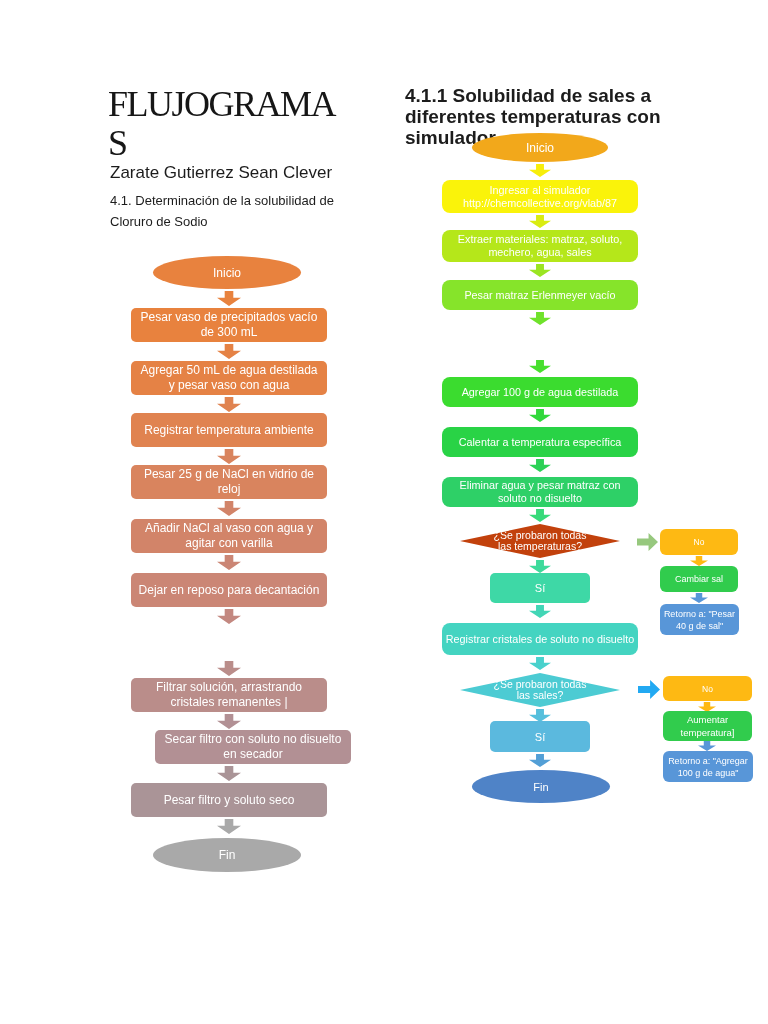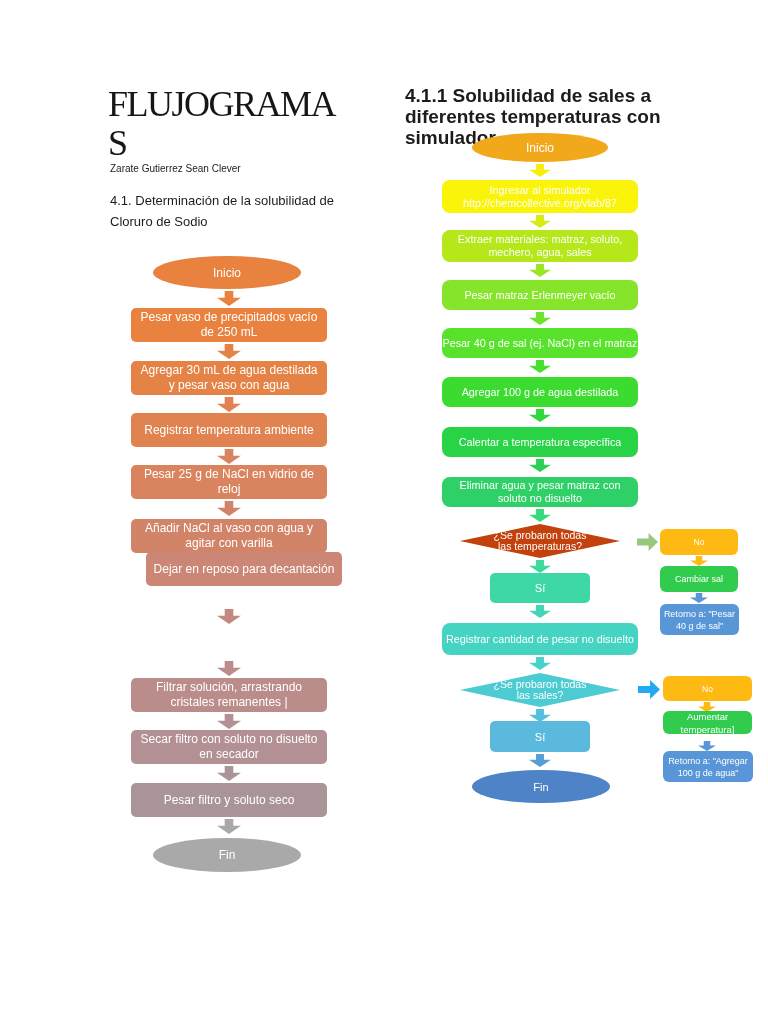--- a/index.html
+++ b/index.html
@@ -4,21 +4,21 @@
 <style>
   * { margin:0; padding:0; box-sizing:border-box; }
   body { background:#ffffff; font-family:"Liberation Sans", sans-serif; }
   #canvas { position:relative; width:768px; height:1024px; background:#ffffff; overflow:hidden; }
 
   .abs { position:absolute; }
 
   
   .doc-title { left:108px; top:85px; width:250px; font-size:36px; line-height:39px;
                letter-spacing:-1.5px; color:#161616; font-weight:400;font-family:Liberation Serif, serif; }
-  .author    { left:110px; top:163px; font-size:10px; color:#1c1c1c;text-align:right; }
+  .author    { left:110px; top:163px; font-size:17px; color:#1c1c1c;text-align:right; }
   .sec-left  { left:110px; top:190px; width:250px; font-size:13px; line-height:21px; color:#1c1c1c; }
   .sec-right { left:405px; top:85px;  width:260px; font-size:19px; line-height:21px; color:#1c1c1c; font-weight:600; }
 
   
   .node { display:flex; align-items:center; justify-content:center; text-align:center;
           color:#ffffff; }
   .ellipse { border-radius:50%; }
   .lbox  { left:131px; width:196px; height:34px; border-radius:5px; font-size:12px; line-height:15px; padding:0 5px; }
   .rbox  { left:442px; width:196px; height:30px; border-radius:8px; font-size:10.8px; line-height:13px; padding:0 14px; }
   .nowrap { white-space:nowrap; }
@@ -47,84 +47,83 @@
     <div>FLUJOGRAMA</div>
     <div>S</div>
   </div>
   <div class="abs author">Zarate Gutierrez Sean Clever</div>
   <div class="abs sec-left">4.1. Determinación de la solubilidad de Cloruro de Sodio</div>
   <div class="abs sec-right">4.1.1 Solubilidad de sales a diferentes temperaturas con simulador</div>
 
   <div class="abs node ellipse" style="left: 153px; top: 256px; width: 148px; height: 33px; font-size: 12px; background-color: rgb(232, 130, 62);">Inicio</div>
 
   <div class="abs darrow larrow" style="top: 291px; background-color: rgb(232, 130, 62);"></div>
-  <div class="abs node lbox" style="top: 308px; background-color: rgb(232, 130, 62);">Pesar vaso de precipitados vacío de 250 mL</div>
+  <div class="abs node lbox" style="top: 308px; background-color: rgb(232, 130, 62);">Pesar vaso de precipitados vacío de 300 mL</div>
 
   <div class="abs darrow larrow" style="top: 344px; background-color: rgb(229, 130, 69);"></div>
-  <div class="abs node lbox" style="top: 361px; background-color: rgb(229, 130, 69);">Agregar 30 mL de agua destilada y pesar vaso con agua</div>
+  <div class="abs node lbox" style="top: 361px; background-color: rgb(229, 130, 69);">Agregar 50 mL de agua destilada y pesar vaso con agua</div>
 
   <div class="abs darrow larrow" style="top: 397px; background-color: rgb(224, 131, 80);"></div>
   <div class="abs node lbox" style="top: 413px; background-color: rgb(224, 131, 80);">Registrar temperatura ambiente</div>
 
   <div class="abs darrow larrow" style="top: 449px; background-color: rgb(217, 132, 94);"></div>
   <div class="abs node lbox" style="top: 465px; background-color: rgb(217, 132, 94);">Pesar 25 g de NaCl en vidrio de reloj</div>
 
   <div class="abs darrow larrow" style="top: 501px; background-color: rgb(210, 132, 105);"></div>
   <div class="abs node lbox" style="top: 519px; background-color: rgb(210, 132, 105);">Añadir NaCl al vaso con agua y agitar con varilla</div>
 
   <div class="abs darrow larrow" style="top: 555px; background-color: rgb(203, 134, 117);"></div>
-  <div class="abs node lbox" style="top: 552px; background-color: rgb(203, 134, 117); margin-left: 15px;">Dejar en reposo para decantación</div>
+  <div class="abs node lbox" style="top: 573px; background-color: rgb(203, 134, 117);">Dejar en reposo para decantación</div>
 
   <div class="abs darrow larrow" style="top: 609px; background-color: rgb(195, 136, 128);"></div>
 
   <div class="abs darrow larrow" style="top: 661px; background-color: rgb(186, 141, 138);"></div>
   <div class="abs node lbox" style="top: 678px; background-color: rgb(186, 141, 138); text-align: center;">Filtrar solución, arrastrando cristales remanentes   |</div>
 
   <div class="abs darrow larrow" style="top: 714px; background-color: rgb(178, 144, 148);"></div>
-  <div class="abs node lbox" style="top: 730px; background-color: rgb(178, 144, 148);">Secar filtro con soluto no disuelto en secador</div>
+  <div class="abs node lbox" style="top: 730px; background-color: rgb(178, 144, 148); margin-left: 24px;">Secar filtro con soluto no disuelto en secador</div>
 
   <div class="abs darrow larrow" style="top: 766px; background-color: rgb(170, 148, 151);"></div>
   <div class="abs node lbox" style="top: 783px; background-color: rgb(170, 148, 151);">Pesar filtro y soluto seco</div>
 
   <div class="abs darrow larrow" style="top: 819px; background-color: rgb(169, 169, 169);"></div>
   <div class="abs node ellipse" style="left: 153px; top: 838px; width: 148px; height: 34px; font-size: 12px; background-color: rgb(169, 169, 169);">Fin</div>
 
   <div class="abs node ellipse" style="left: 472px; top: 133px; width: 136px; height: 29px; font-size: 12px; background-color: rgb(242, 168, 27);">Inicio</div>
 
   <div class="abs darrow rarrow" style="top: 164px; background-color: rgb(247, 238, 11);"></div>
   <div class="abs node rbox" style="top: 180px; height: 33px; background-color: rgb(250, 243, 10);">Ingresar al simulador http://chemcollective.org/vlab/87</div>
 
   <div class="abs darrow rarrow" style="top: 215px; background-color: rgb(217, 236, 18);"></div>
   <div class="abs node rbox" style="top: 230px; height: 32px; background-color: rgb(181, 231, 26);">Extraer materiales: matraz, soluto, mechero, agua, sales</div>
 
   <div class="abs darrow rarrow" style="top: 264px; background-color: rgb(155, 229, 34);"></div>
   <div class="abs node rbox nowrap" style="top: 280px; background-color: rgb(134, 228, 42);">Pesar matraz Erlenmeyer vacío</div>
 
   <div class="abs darrow rarrow" style="top: 312px; background-color: rgb(111, 226, 43);"></div>
-  <div class="abs node rbox nowrap" style="top: 328px; background-color: rgb(89, 226, 44);">Pesar 40 g de sal (ej. NaCl) en el matraz</div>
 
   <div class="abs darrow rarrow" style="top: 360px; background-color: rgb(72, 223, 46);"></div>
   <div class="abs node rbox nowrap" style="top: 377px; background-color: rgb(59, 220, 47);">Agregar 100 g de agua destilada</div>
 
   <div class="abs darrow rarrow" style="top: 409px; background-color: rgb(49, 216, 60);"></div>
   <div class="abs node rbox nowrap" style="top: 427px; background-color: rgb(41, 211, 70);">Calentar a temperatura específica</div>
 
   <div class="abs darrow rarrow" style="top: 459px; background-color: rgb(43, 209, 86);"></div>
   <div class="abs node rbox" style="top: 477px; background-color: rgb(46, 208, 103);">Eliminar agua y pesar matraz con soluto no disuelto</div>
 
   <div class="abs darrow rarrow" style="top: 509px; background-color: rgb(55, 218, 122);"></div>
   <div class="abs node diamond" style="top: 524px; background-color: #c2410c;">
     <span class="dtxt" style="width:96px;">¿Se probaron todas las temperaturas?</span>
   </div>
 
   <div class="abs darrow rarrow" style="top: 560px; background-color: rgb(61, 218, 155);"></div>
   <div class="abs node si" style="top: 573px; background-color: rgb(62, 216, 166);">Sí</div>
 
   <div class="abs darrow rarrow" style="top: 605px; background-color: rgb(66, 214, 182);"></div>
-  <div class="abs node rbox nowrap" style="top: 623px; height: 32px; background-color: rgb(68, 212, 193);">Registrar cantidad de pesar no disuelto</div>
+  <div class="abs node rbox nowrap" style="top: 623px; height: 32px; background-color: rgb(68, 212, 193);">Registrar cristales de soluto no disuelto</div>
 
   <div class="abs darrow rarrow" style="top: 657px; background-color: rgb(73, 209, 204);"></div>
   <div class="abs node diamond" style="top: 673px; background-color: rgb(76, 203, 211);">
     <span class="dtxt" style="width:104px;">¿Se probaron todas las sales?</span>
   </div>
 
   <div class="abs darrow rarrow" style="top: 709px; background-color: rgb(85, 191, 220);"></div>
   <div class="abs node si" style="top: 721px; height: 31px; background-color: rgb(91, 185, 222);">Sí</div>
 
   <div class="abs darrow rarrow" style="top: 754px; background-color: rgb(83, 159, 214);"></div>
@@ -133,17 +132,17 @@
   <div class="abs chev" style="left: 637px; top: 533px; width: 21px; height: 18px; background-color: rgb(151, 200, 126);"></div>
   <div class="abs node bnode" style="left: 660px; top: 529px; width: 78px; height: 26px; font-size: 8.5px; background-color: rgb(254, 185, 19);">No</div>
   <div class="abs darrow barrow" style="left: 690px; top: 556px; background-color: rgb(254, 185, 19);"></div>
   <div class="abs node bnode" style="left: 660px; top: 566px; width: 78px; height: 26px; background-color: rgb(49, 204, 77);">Cambiar sal</div>
   <div class="abs darrow barrow" style="left: 690px; top: 593px; background-color: rgb(88, 150, 216);"></div>
   <div class="abs node bnode" style="left: 660px; top: 604px; width: 79px; height: 31px; background-color: rgb(88, 150, 216);">Retorno a: "Pesar 40 g de sal"</div>
 
   <div class="abs chev" style="left: 638px; top: 680px; width: 22px; height: 19px; background-color: rgb(34, 169, 242);"></div>
   <div class="abs node bnode" style="left: 663px; top: 676px; width: 89px; height: 25px; font-size: 8.5px; background-color: rgb(254, 185, 19);">No</div>
   <div class="abs darrow barrow" style="left: 698px; top: 702px; background-color: rgb(254, 185, 19);"></div>
-  <div class="abs node bnode" style="left: 663px; top: 711px; width: 89px; height: 23px; font-size: 9.5px; line-height: 13px; background-color: rgb(49, 204, 77);">Aumentar temperatura]</div>
+  <div class="abs node bnode" style="left: 663px; top: 711px; width: 89px; height: 30px; font-size: 9.5px; line-height: 13px; background-color: rgb(49, 204, 77);">Aumentar temperatura]</div>
   <div class="abs darrow barrow" style="left: 698px; top: 741px; background-color: rgb(88, 150, 216);"></div>
   <div class="abs node bnode" style="left: 663px; top: 751px; width: 90px; height: 31px; background-color: rgb(88, 150, 216);">Retorno a: "Agregar 100 g de agua"</div>
 
 </div>
 
 </body></html>

